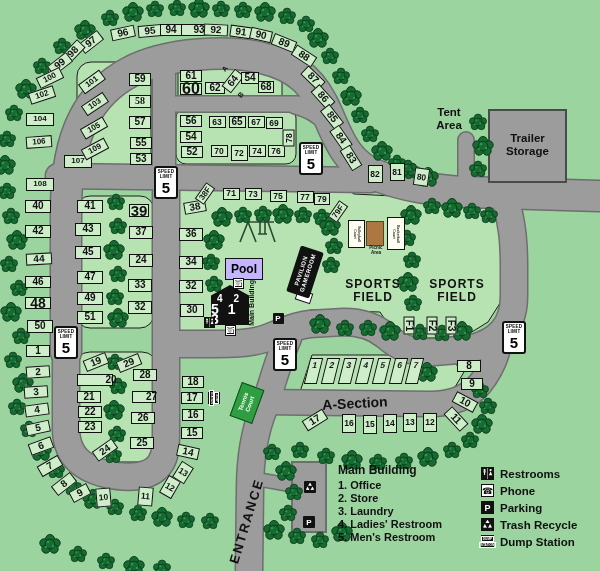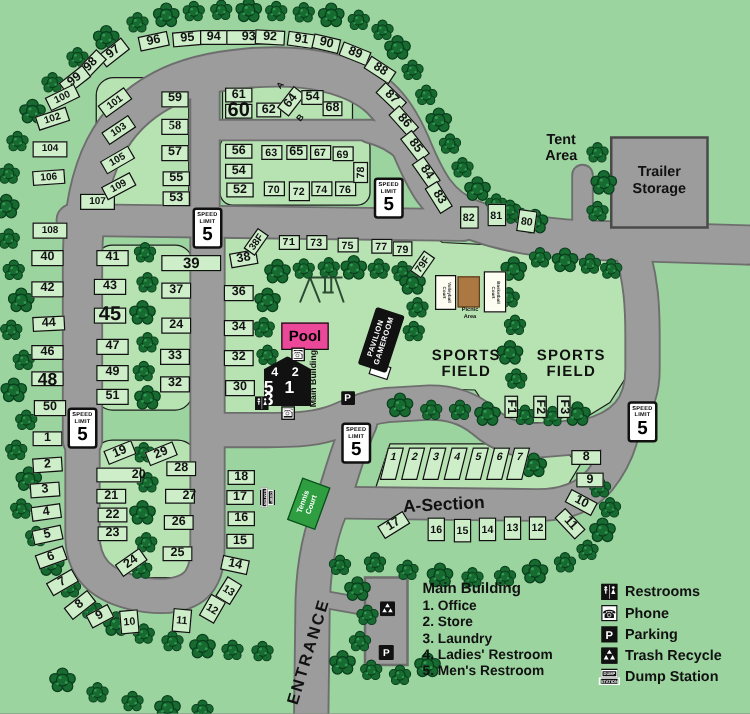--- a/index.html
+++ b/index.html
@@ -13,21 +13,21 @@
   .lbl{position:absolute;color:#111;font-weight:bold;z-index:4;text-align:center;line-height:1.1;}
   .sign{position:absolute;width:24px;height:33px;background:#fff;border:2px solid #111;border-radius:3px;
         display:flex;flex-direction:column;align-items:center;justify-content:center;z-index:5;box-sizing:border-box;}
   .sign .s1{font-size:4.5px;font-weight:bold;line-height:1.15;letter-spacing:.2px;}
   .sign .s2{font-size:15px;font-weight:bold;line-height:1;margin-top:1px;}
   .micon{position:absolute;z-index:5;display:flex;align-items:center;justify-content:center;box-sizing:border-box;}
   .micon.parking{background:#111;color:#fff;font-weight:bold;font-size:8px;border-radius:1px;}
   .micon.phone{background:#111;color:#fff;font-size:8px;border:1px solid #fff;outline:1px solid #111;}
   .micon.dump{background:#111;color:#fff;flex-direction:column;border:1px solid #111;}
   .micon.dump span{display:block;font-size:2.8px;font-weight:bold;line-height:1.2;border:.5px solid #fff;padding:0 1px;background:#111;}
-  .pool{position:absolute;left:225px;top:258px;width:36px;height:20px;background:#ec4899;border:1.5px solid #111;
+  .pool{position:absolute;left:225px;top:258px;width:36px;height:20px;background:#c4b5fd;border:1.5px solid #111;
         display:flex;align-items:center;justify-content:center;font-weight:bold;font-size:12px;z-index:4;}
   .bldg{position:absolute;left:211px;top:285px;width:38px;height:40px;background:#111;z-index:4;
         clip-path:polygon(50% 0,100% 26%,100% 100%,0 100%,0 26%);
         display:flex;flex-direction:column;align-items:center;color:#fff;font-weight:bold;}
   .bldg .r1{margin-top:9px;font-size:10px;letter-spacing:4px;line-height:10px;}
   .bldg .r2{font-size:14px;letter-spacing:2.5px;line-height:10px;}
   .doors{display:flex;gap:2px;margin-top:2px;}
   .doors span{width:7px;height:9px;background:#fff;border-radius:4px 4px 0 0;display:block;}
   .pav{position:absolute;left:293px;top:248px;width:24px;height:48px;background:#111;transform:rotate(18deg);z-index:4;border-radius:2px;}
   .pav .ptxt{position:absolute;left:-12px;top:13px;width:48px;height:22px;transform:rotate(-90deg);
@@ -417,25 +417,25 @@
     <div class="site" style="position: absolute; left: 77px; top: 391px; width: 24px; height: 12px; font-size: 10px;">21</div>
     <div class="site" style="position: absolute; left: 78px; top: 406px; width: 24px; height: 12px; font-size: 10px;">22</div>
     <div class="site" style="position: absolute; left: 78px; top: 421px; width: 24px; height: 12px; font-size: 10px;">23</div>
     <div class="site" style="position: absolute; left: 93px; top: 444px; width: 24px; height: 12px; transform: rotate(-35deg); font-size: 10px;">24</div>
     <div class="site" style="position: absolute; left: 133px; top: 369px; width: 24px; height: 12px; font-size: 10px;">28</div>
     <div class="site" style="position: absolute; left: 132px; top: 391px; width: 24px; height: 12px; font-size: 10px; padding-left: 15px;">27</div>
     <div class="site" style="position: absolute; left: 131px; top: 412px; width: 24px; height: 12px; font-size: 10px;">26</div>
     <div class="site" style="position: absolute; left: 130px; top: 437px; width: 24px; height: 12px; font-size: 10px;">25</div>
     <div class="site" style="position: absolute; left: 77px; top: 199.5px; width: 26px; height: 13px; font-size: 10px;">41</div>
     <div class="site" style="position: absolute; left: 75px; top: 222.5px; width: 26px; height: 13px; font-size: 10px;">43</div>
-    <div class="site" style="position: absolute; left: 75px; top: 245.5px; width: 26px; height: 13px; font-size: 16px;">45</div>
+    <div class="site" style="position: absolute; left: 75px; top: 245.5px; width: 26px; height: 13px; font-size: 10px;">45</div>
     <div class="site" style="position: absolute; left: 77px; top: 270.5px; width: 26px; height: 13px; font-size: 10px;">47</div>
     <div class="site" style="position: absolute; left: 77px; top: 291.5px; width: 26px; height: 13px; font-size: 10px;">49</div>
     <div class="site" style="position: absolute; left: 77px; top: 310.5px; width: 26px; height: 13px; font-size: 10px;">51</div>
-    <div class="site" style="position: absolute; left: 129px; top: 203.5px; width: 48px; height: 13px; font-size: 12px;">39</div>
+    <div class="site" style="position: absolute; left: 129px; top: 203.5px; width: 20px; height: 13px; font-size: 15px;">39</div>
     <div class="site" style="position: absolute; left: 129px; top: 225.5px; width: 24px; height: 13px; font-size: 10px;">37</div>
     <div class="site" style="position: absolute; left: 129px; top: 253.5px; width: 24px; height: 13px; font-size: 10px;">24</div>
     <div class="site" style="position: absolute; left: 128px; top: 278.5px; width: 24px; height: 13px; font-size: 10px;">33</div>
     <div class="site" style="position: absolute; left: 128px; top: 300.5px; width: 24px; height: 13px; font-size: 10px;">32</div>
     <div class="site" style="position: absolute; left: 184px; top: 201px; width: 22px; height: 12px; transform: rotate(-10deg); font-size: 10px;">38</div>
     <div class="site" style="position: absolute; left: 179px; top: 227.5px; width: 24px; height: 13px; font-size: 10px;">36</div>
     <div class="site" style="position: absolute; left: 179px; top: 255.5px; width: 24px; height: 13px; font-size: 10px;">34</div>
     <div class="site" style="position: absolute; left: 179px; top: 279.5px; width: 24px; height: 13px; font-size: 10px;">32</div>
     <div class="site" style="position: absolute; left: 180px; top: 303.5px; width: 24px; height: 13px; font-size: 10px;">30</div>
     <div class="site" style="position: absolute; left: 195px; top: 187.5px; width: 20px; height: 11px; transform: rotate(-55deg); font-size: 8px;">38F</div>

